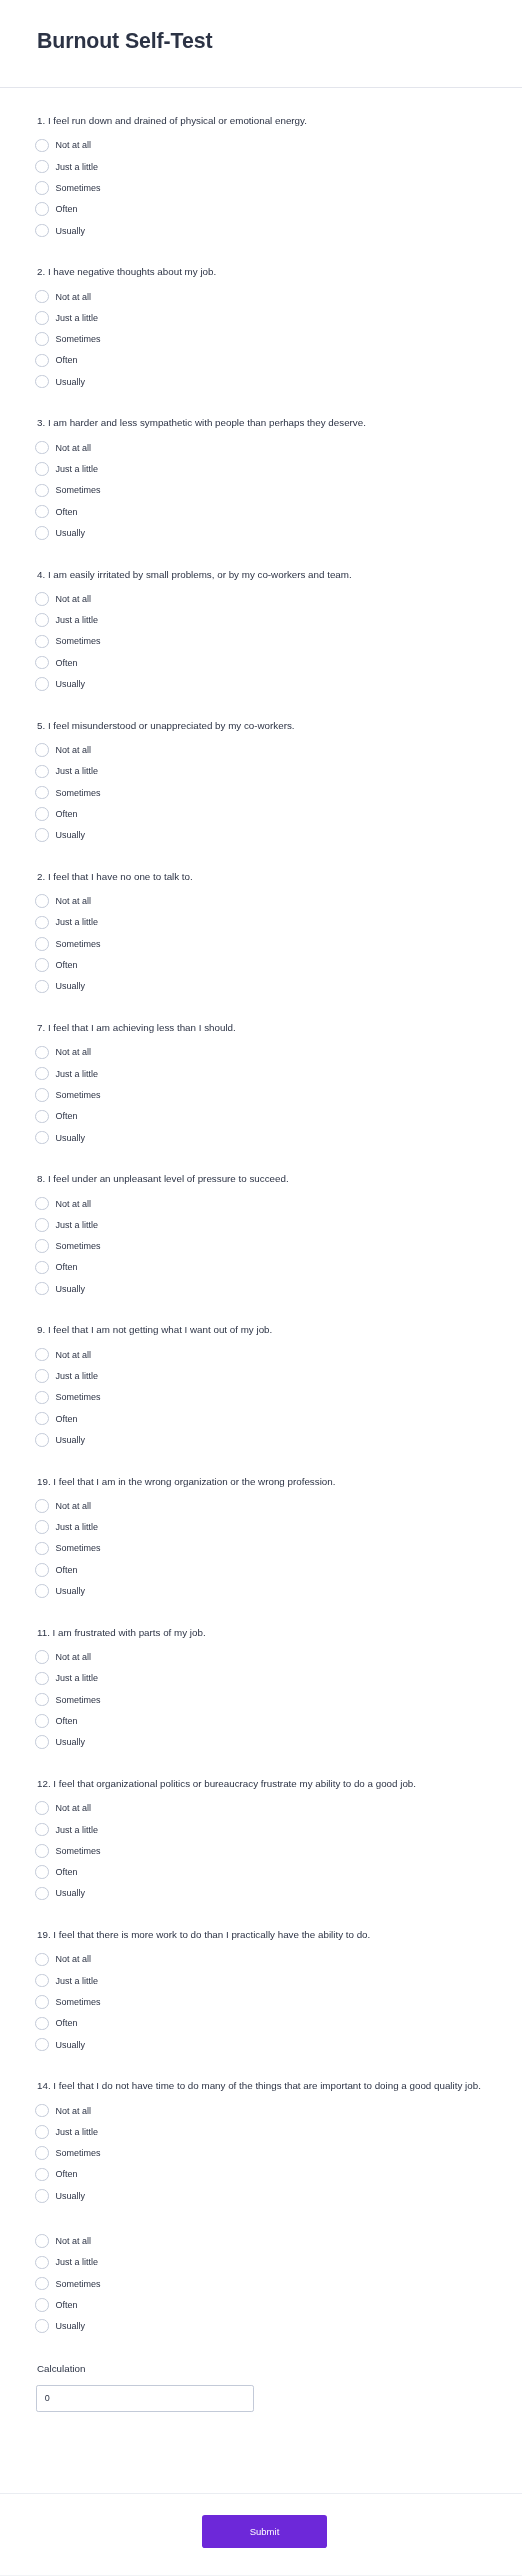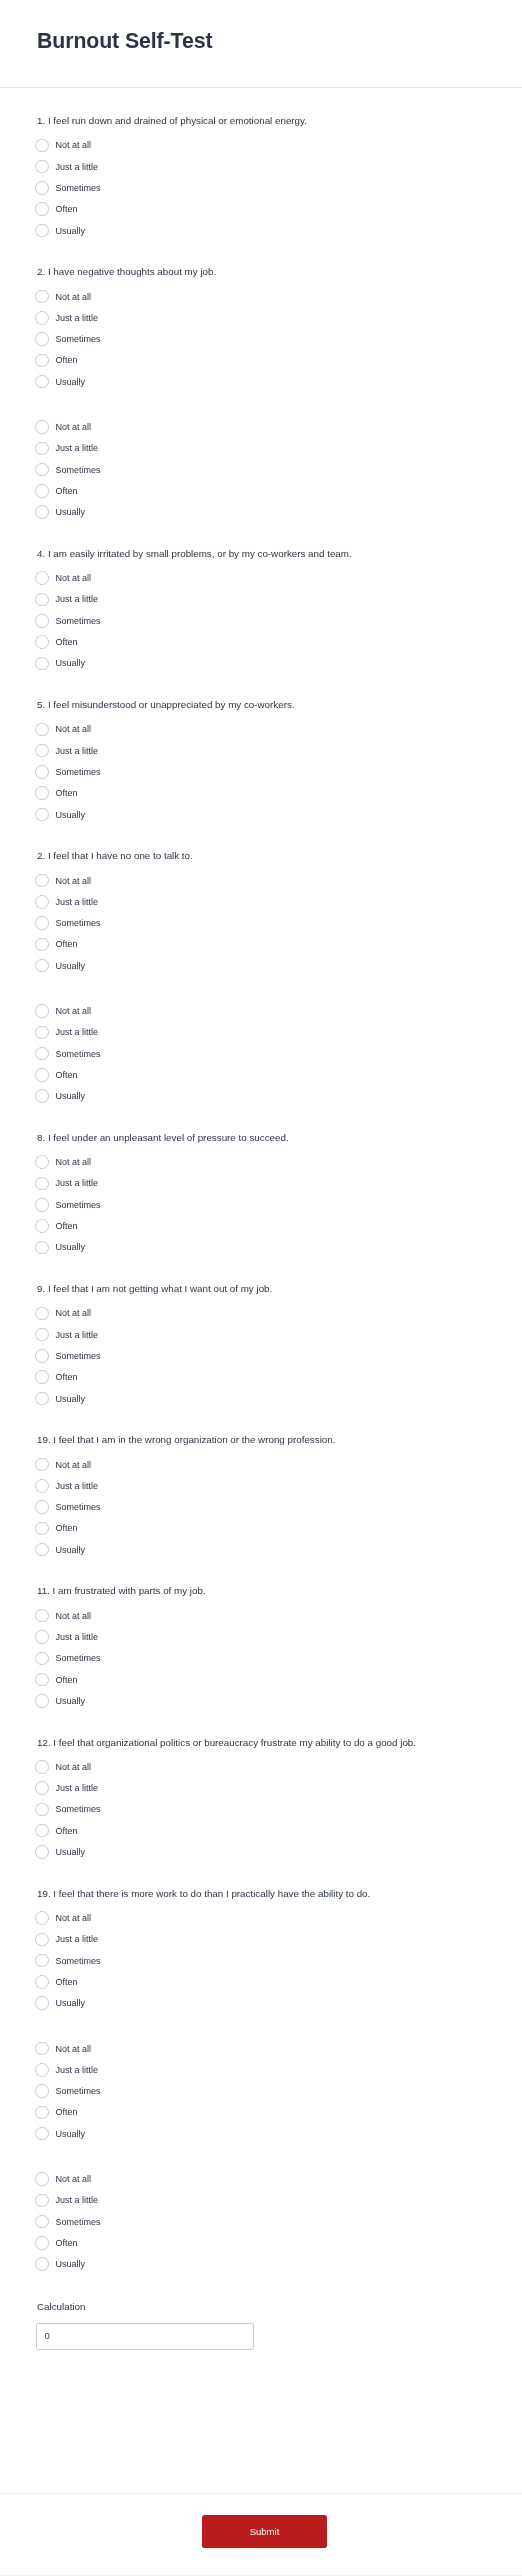--- a/index.html
+++ b/index.html
@@ -87,21 +87,21 @@
     width: 522px;
     height: 83px;
     border-top: 1.1px solid #eaedf2;
   }
   .submit-button {
     position: absolute;
     left: 202px;
     top: 21px;
     width: 125px;
     height: 33px;
-    background: #b91c1c;
+    background: #6d28d9;
     color: #ffffff;
     border: none;
     border-radius: 2.8px;
     font-size: 9.5px;
     font-family: "Liberation Sans", "DejaVu Sans", sans-serif;
     cursor: pointer;
   }
   .bottom-line {
     position: absolute;
     left: 0;
@@ -164,20 +164,21 @@
             <span class="radio"></span>
             <span class="option-label">Often</span>
           </li>
           <li class="option">
             <span class="radio"></span>
             <span class="option-label">Usually</span>
           </li>
         </ul>
       </section>
       <section class="question">
+        <div class="question-title">3. I am harder and less sympathetic with people than perhaps they deserve.</div>
         <ul class="options">
           <li class="option">
             <span class="radio"></span>
             <span class="option-label">Not at all</span>
           </li>
           <li class="option">
             <span class="radio"></span>
             <span class="option-label">Just a little</span>
           </li>
           <li class="option">
@@ -263,20 +264,21 @@
             <span class="radio"></span>
             <span class="option-label">Often</span>
           </li>
           <li class="option">
             <span class="radio"></span>
             <span class="option-label">Usually</span>
           </li>
         </ul>
       </section>
       <section class="question">
+        <div class="question-title">7. I feel that I am achieving less than I should.</div>
         <ul class="options">
           <li class="option">
             <span class="radio"></span>
             <span class="option-label">Not at all</span>
           </li>
           <li class="option">
             <span class="radio"></span>
             <span class="option-label">Just a little</span>
           </li>
           <li class="option">
@@ -437,20 +439,21 @@
             <span class="radio"></span>
             <span class="option-label">Often</span>
           </li>
           <li class="option">
             <span class="radio"></span>
             <span class="option-label">Usually</span>
           </li>
         </ul>
       </section>
       <section class="question">
+        <div class="question-title">14. I feel that I do not have time to do many of the things that are important to doing a good quality job.</div>
         <ul class="options">
           <li class="option">
             <span class="radio"></span>
             <span class="option-label">Not at all</span>
           </li>
           <li class="option">
             <span class="radio"></span>
             <span class="option-label">Just a little</span>
           </li>
           <li class="option">

